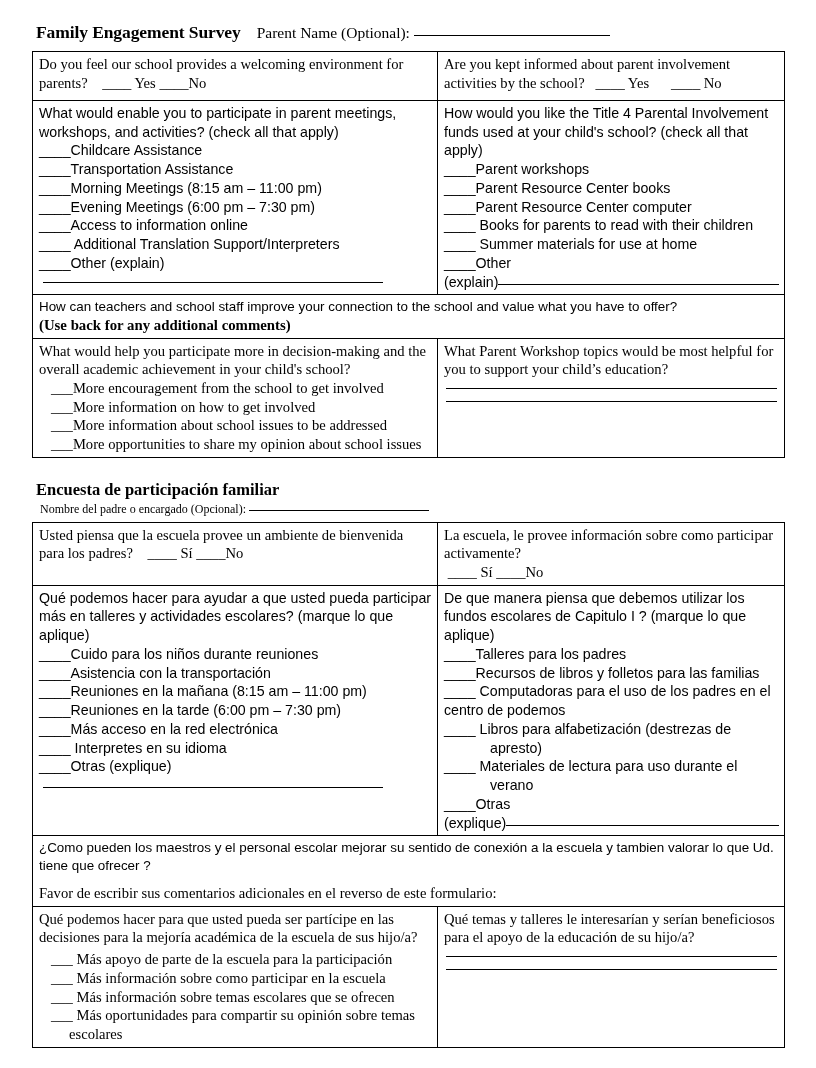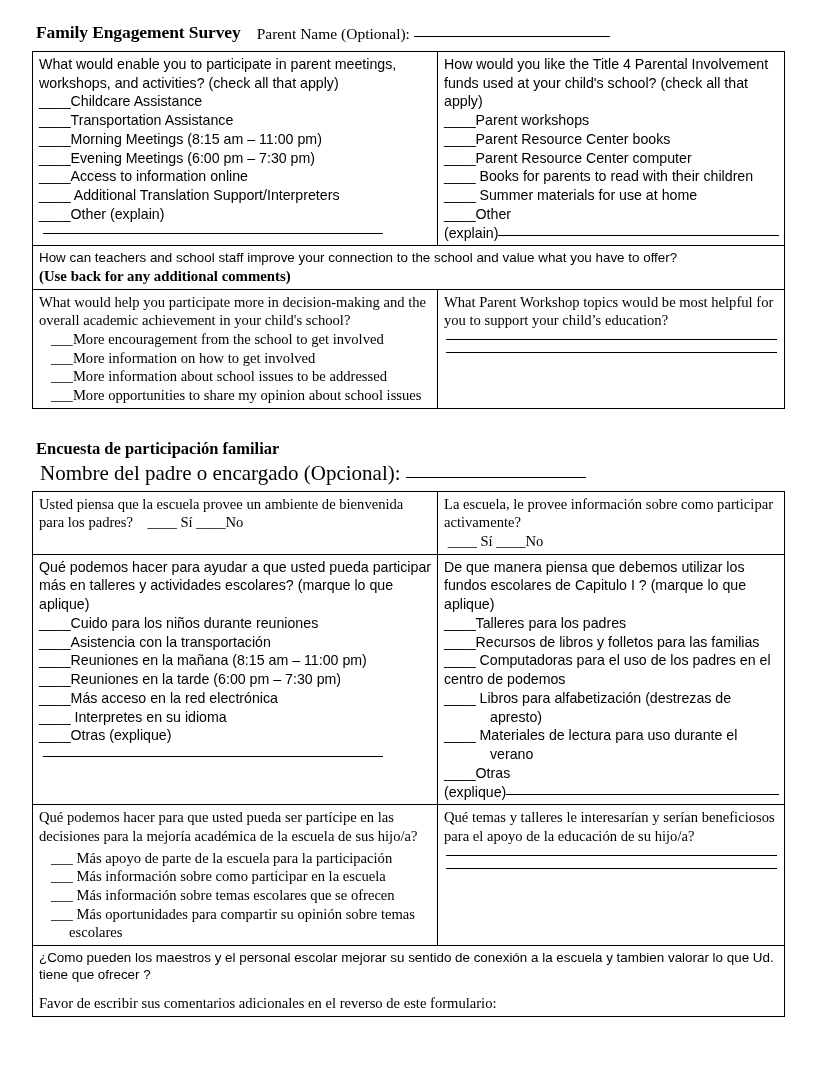--- a/index.html
+++ b/index.html
@@ -19,21 +19,21 @@
     width: 816px;
     height: 1068px;
     box-sizing: border-box;
     padding: 0;
     overflow: hidden;
   }
 
   
   .en-header {
     display: flex;
-    align-items: flex-end;
+    align-items: center;
     padding: 22px 0 8px 36px;
   }
   .doc-title {
     font-family: "Liberation Serif", serif;
     font-weight: bold;
     font-size: 17.5px;
     letter-spacing: -0.1px;
     white-space: nowrap;
   }
   .parent-name-wrap {
@@ -122,25 +122,24 @@
 
   
   .es-header {
     padding: 22px 0 5px 36px;
   }
   .es-title {
     font-family: "Liberation Serif", serif;
     font-weight: bold;
     font-size: 16.5px;
     margin-bottom: 2px;
-    margin-top: 8px;
   }
   .es-sub {
     font-family: "Liberation Serif", serif;
-    font-size: 21px;
+    font-size: 12px;
     padding-left: 4px;
     white-space: nowrap;
   }
 
   .bold { font-weight: bold; }
   .mt3 { margin-top: 3px; }
   .mt10 { margin-top: 10px; }
   .pb-lg { padding-bottom: 14px; }
 </style>
 </head>
@@ -156,20 +155,28 @@
     </div>
   </div>
 
   <table class="survey">
     <colgroup>
         <col class="c-left">
         <col class="c-right">
       </colgroup>
     <tbody>
 
+      <tr>
+        <td>
+          <div class="q-serif opt" style="min-height:42px">Do you feel our school provides a welcoming environment for parents?    ____ Yes ____No</div>
+        </td>
+        <td>
+          <div class="q-serif opt" style="min-height:42px">Are you kept informed about parent involvement activities by the school?   ____ Yes      ____ No</div>
+        </td>
+      </tr>
 
       <tr>
         <td>
           <div class="q-sans">What would enable you to participate in parent meetings, workshops, and activities? (check all that apply)</div>
           <div class="q-sans">____Childcare Assistance</div>
           <div class="q-sans">____Transportation Assistance</div>
           <div class="q-sans">____Morning Meetings (8:15 am – 11:00 pm)</div>
           <div class="q-sans">____Evening Meetings (6:00 pm – 7:30 pm)</div>
           <div class="q-sans">____Access to information online</div>
           <div class="q-sans">____ Additional Translation Support/Interpreters</div>
@@ -262,37 +269,37 @@
           <div class="q-sans hang2">____ Materiales de lectura para uso durante el verano</div>
           <div class="q-sans">____Otras</div>
           <div class="q-sans explain-row">
             <span>(explique)</span>
             <span class="explain-fill"></span>
           </div>
         </td>
       </tr>
 
       <tr>
+        <td colspan="2">
+          <div class="q-sans-sm">¿Como pueden los maestros y el personal escolar mejorar su sentido de conexión a la escuela y tambien valorar lo que Ud. tiene que ofrecer ?</div>
+          <div class="q-serif mt10" style="font-size:14.6px">Favor de escribir sus comentarios adicionales en el reverso de este formulario:</div>
+        </td>
+      </tr>
+
+      <tr>
         <td class="pb-lg">
           <div class="q-serif"> Qué podemos hacer para que usted pueda ser partícipe en las decisiones para la mejoría académica de la escuela de sus hijo/a?</div>
           <div class="q-serif hang2 mt3" style="padding-left:30px;text-indent:-18px">___ Más apoyo de parte de la escuela para la participación</div>
           <div class="q-serif hang2" style="padding-left:30px;text-indent:-18px">___ Más información sobre como participar en la escuela</div>
           <div class="q-serif hang2" style="padding-left:30px;text-indent:-18px">___ Más información sobre temas escolares que se ofrecen</div>
           <div class="q-serif hang2" style="padding-left:30px;text-indent:-18px">___ Más oportunidades para compartir su opinión sobre temas escolares</div>
         </td>
         <td>
           <div class="q-serif">Qué temas y talleres le interesarían y serían beneficiosos para el apoyo de la educación de su hijo/a?</div>
           <div class="ansline"></div>
           <div class="ansline w-sub"></div>
         </td>
       </tr>
 
-      <tr>
-        <td colspan="2">
-          <div class="q-sans-sm">¿Como pueden los maestros y el personal escolar mejorar su sentido de conexión a la escuela y tambien valorar lo que Ud. tiene que ofrecer ?</div>
-          <div class="q-serif mt10" style="font-size:14.6px">Favor de escribir sus comentarios adicionales en el reverso de este formulario:</div>
-        </td>
-      </tr>
-
     </tbody>
   </table>
 
 </div>
 
 </body></html>

